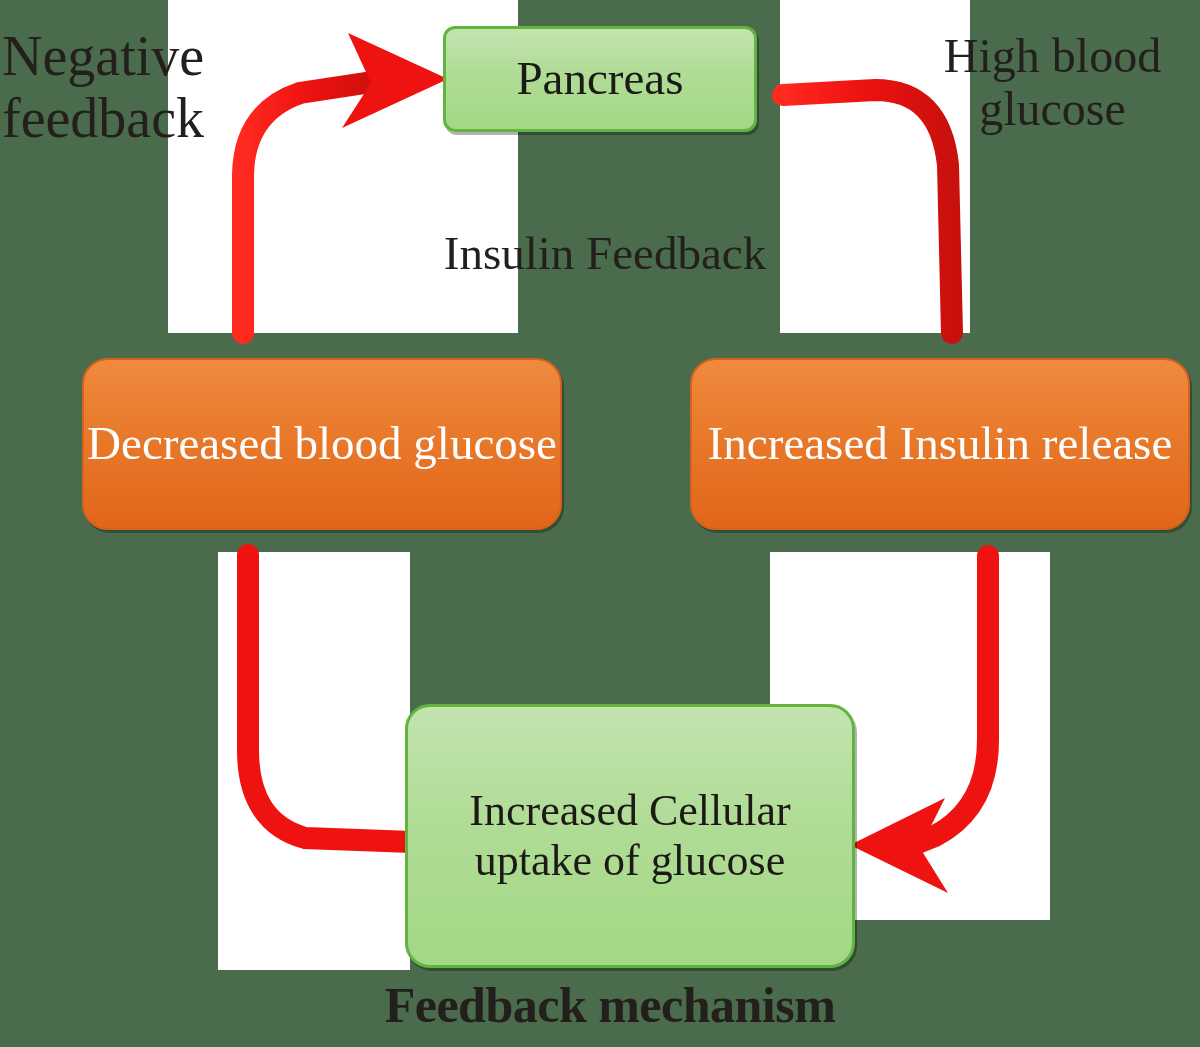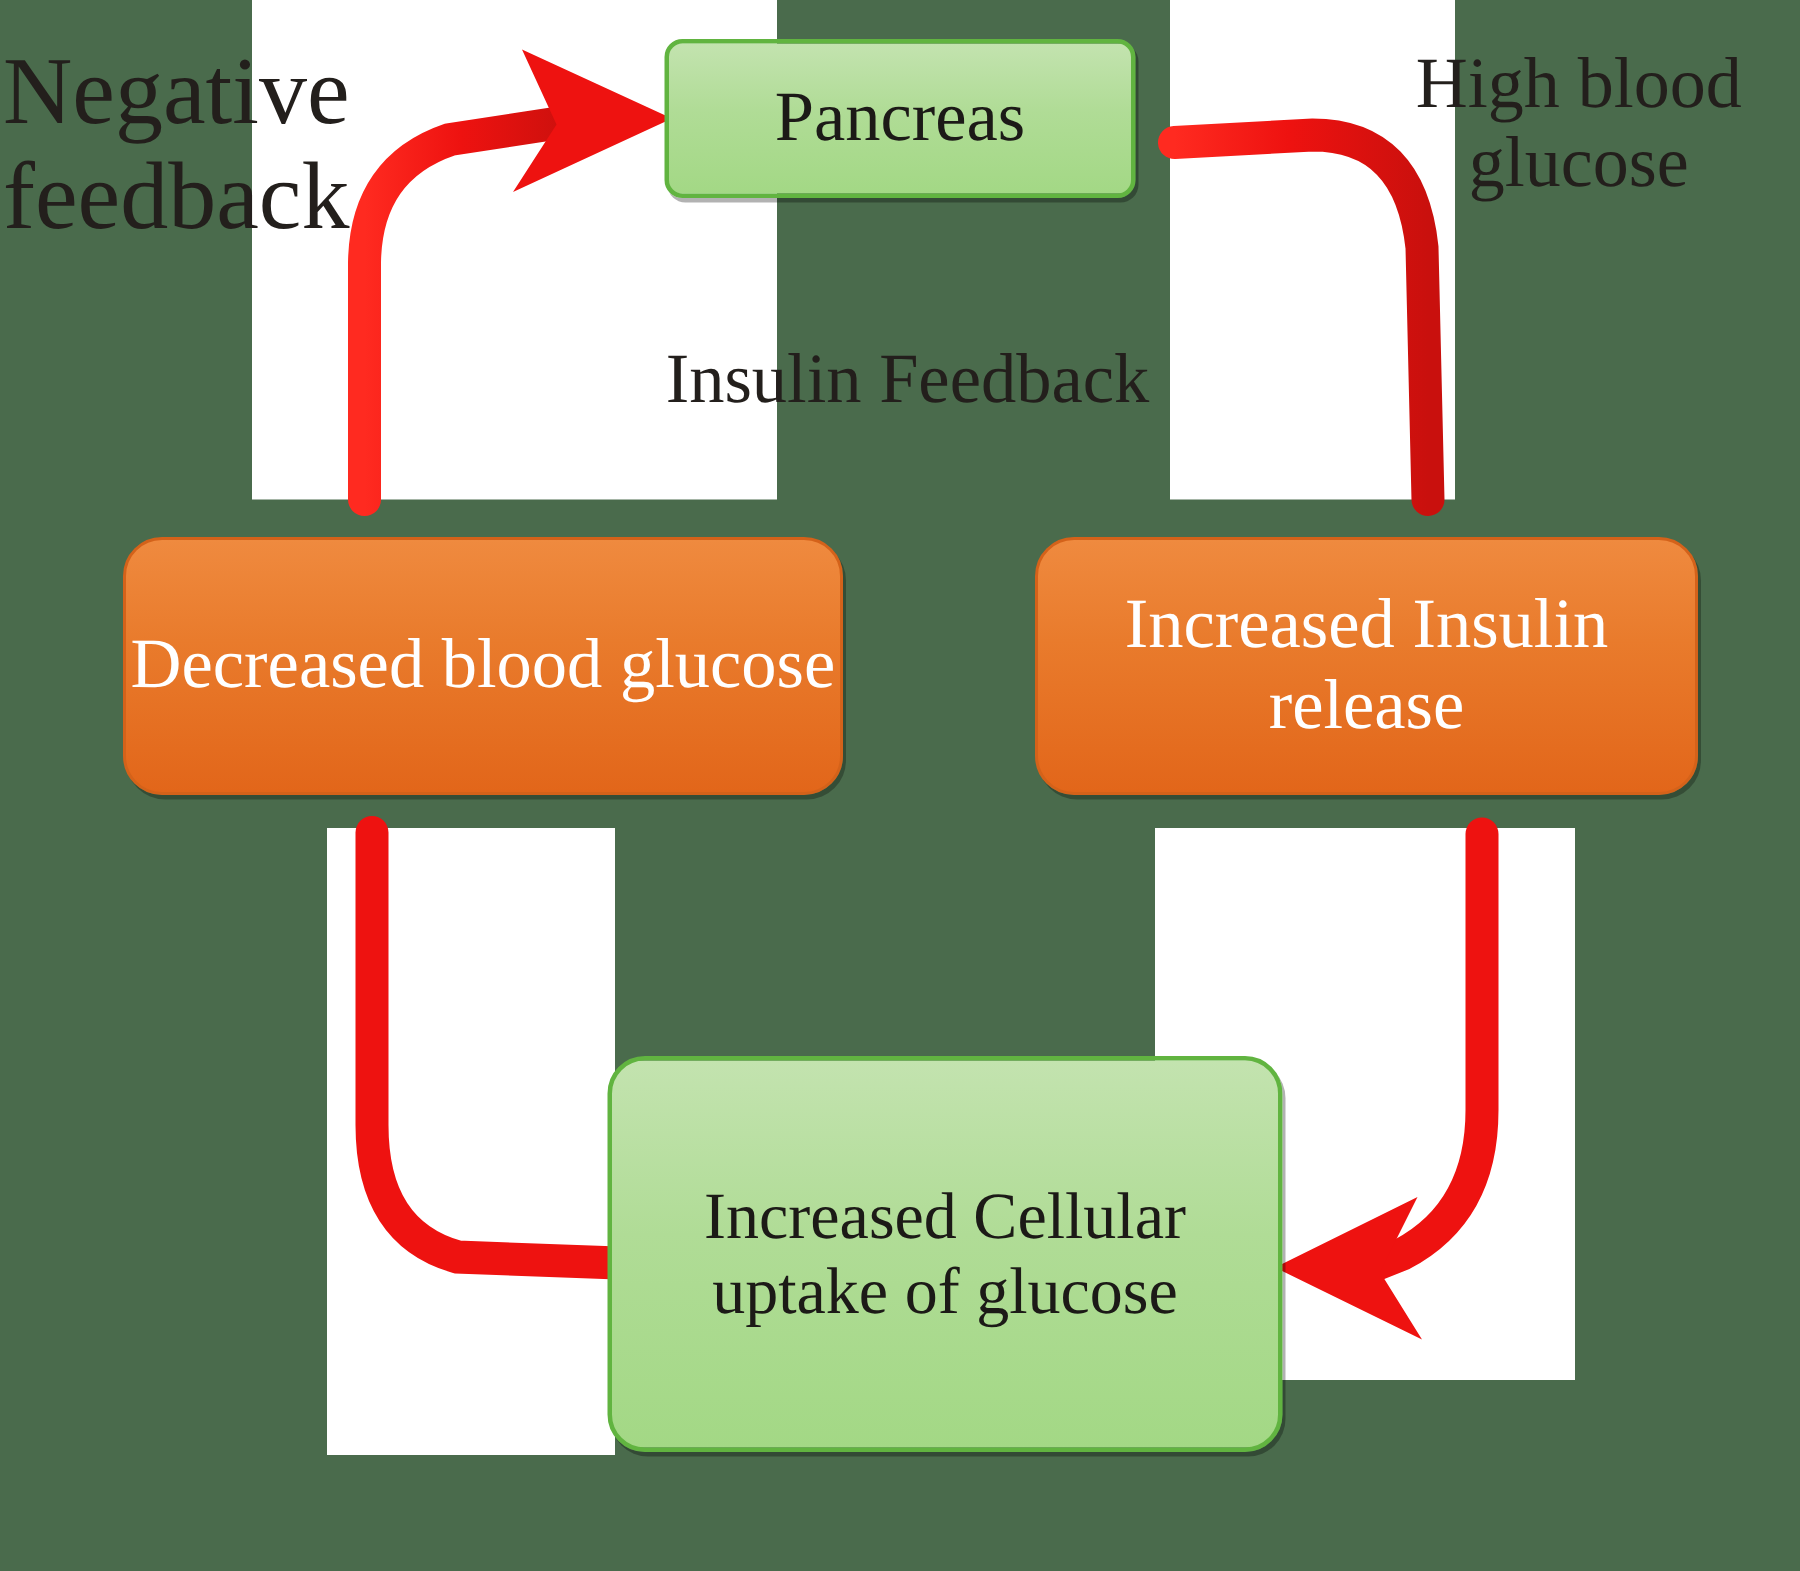--- a/index.html
+++ b/index.html
@@ -70,35 +70,35 @@
   }
   #node-decreased {
     left: 38px; top: 358px;
     width: 480px; height: 172px;
     font-size: 47px;
     border-radius: 26px;
     margin-left: 44px;
   }
   #node-insulin {
     left: 690px; top: 358px;
-    width: 442px; height: 172px;
+    width: 500px; height: 172px;
     font-size: 47px;
     border-radius: 26px;
   }
 
   
   .label {
     position: absolute;
     color: #231f1c;
     line-height: 1.1;
   }
   #label-negative-feedback {
     left: 2px; top: 26px;
     width: 240px;
-    font-size: 64px;
+    font-size: 56px;
     text-align: left;
   }
   #label-high-glucose {
     left: 905px; top: 30px;
     width: 295px;
     font-size: 48px;
     text-align: center;
   }
   #label-direct-feedback {
     left: 390px; top: 228px;
@@ -173,14 +173,15 @@
   <div class="node node-orange" id="node-decreased">
     <span>Decreased blood glucose</span>
   </div>
 
   <div class="label" id="label-negative-feedback">Negative feedback</div>
 
   <div class="label" id="label-high-glucose">High blood glucose</div>
 
   <div class="label" id="label-direct-feedback">Insulin Feedback</div>
 
+  <div class="label" id="label-feedback-mechanism">Feedback mechanism</div>
 
 </div>
 
 </body></html>

